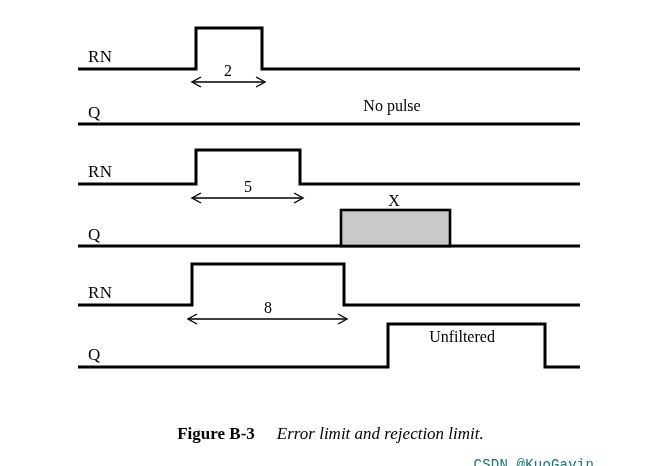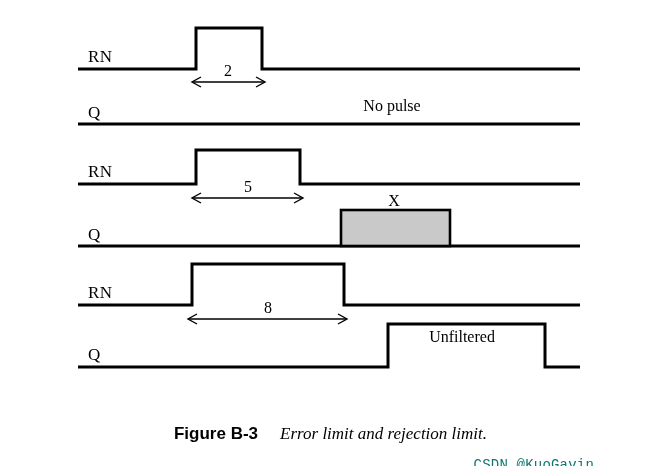--- a/index.html
+++ b/index.html
@@ -75,21 +75,21 @@
     position: absolute;
     left: 0;
     top: 412px;
     width: 661px;
     text-align: center;
     font-size: 17px;
     white-space: nowrap;
   }
   #caption .cap-num {
     font-weight: bold;
-    font-family: Liberation Sans, sans-serif;
+    font-family: Liberation Serif, serif;
   }
   #caption .cap-text {
     font-style: italic;
     font-family: "Liberation Serif", "DejaVu Serif", serif;
     margin-left: 22px;
   }
   #watermark {
     position: absolute;
     right: 8px;
     bottom: 5px;

